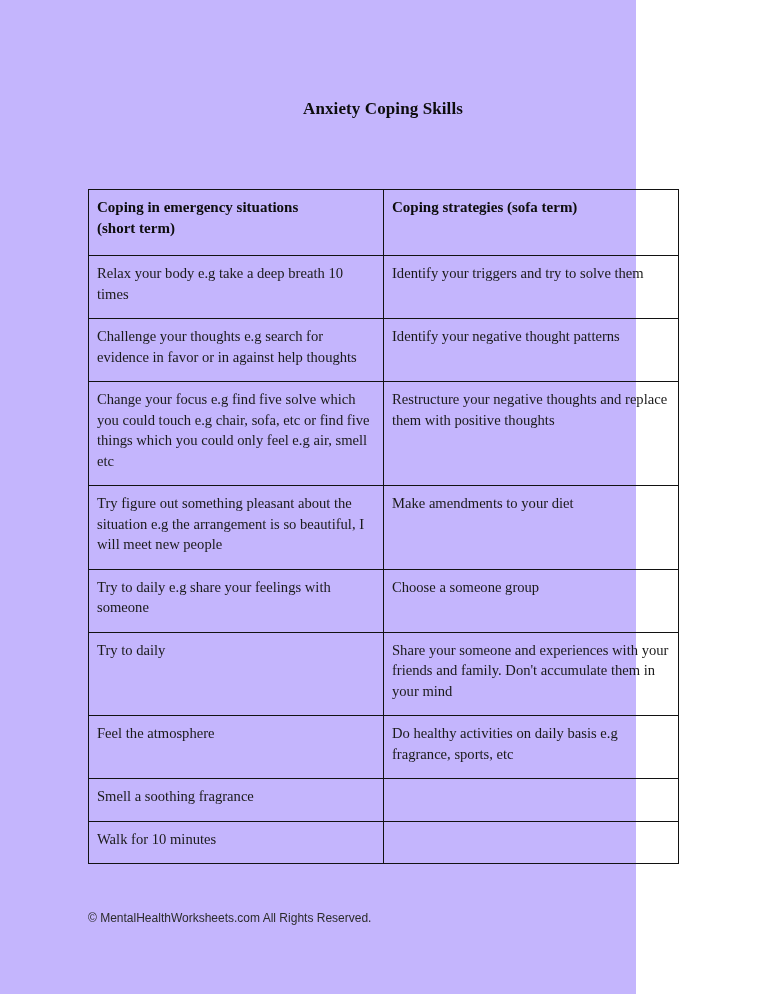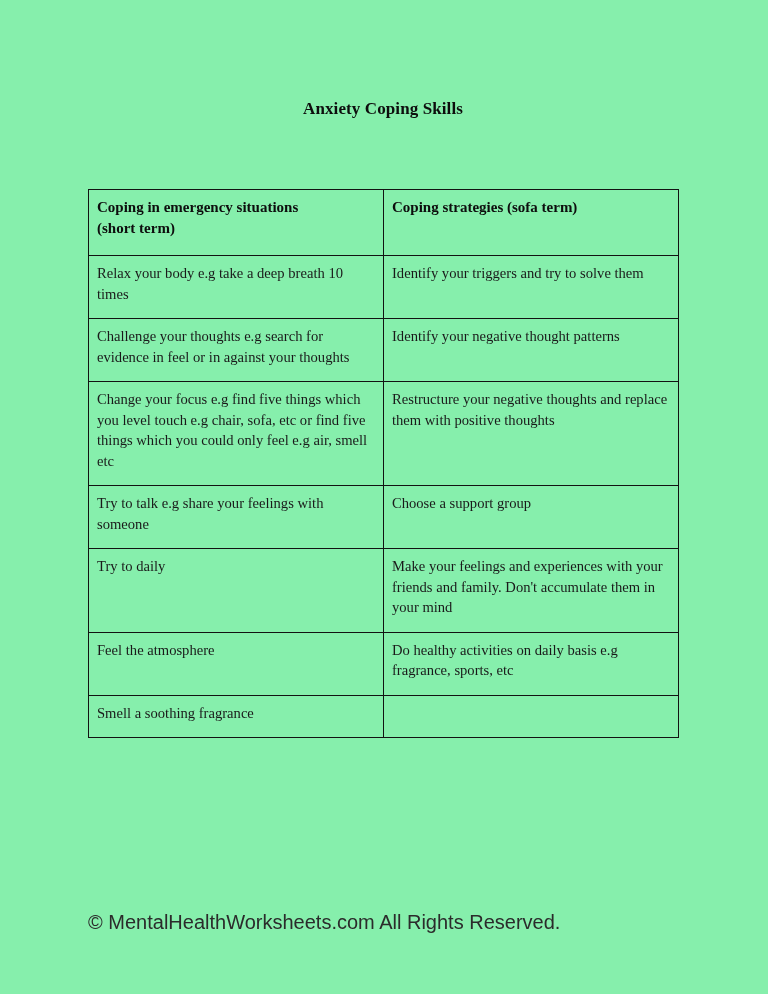--- a/index.html
+++ b/index.html
@@ -13,23 +13,23 @@
     height: 994px;
     position: relative;
     font-family: "Liberation Serif", serif;
     color: #151515;
     overflow: hidden;
   }
   .page {
     position: absolute;
     left: 0;
     top: 0;
-    width: 768px;
+    width: 636px;
     height: 994px;
-    background: #86efac;
+    background: #c4b5fd;
   }
   .doc-title {
     position: absolute;
     left: 88px;
     top: 88px;
     width: 590px;
     text-align: center;
     font-family: "Liberation Serif", serif;
     font-weight: bold;
     font-size: 17px;
@@ -77,21 +77,21 @@
     padding-bottom: 16px;
   }
   .skills-table td.empty-cell {
     color: transparent;
   }
   .footer {
     position: absolute;
     left: 88px;
     top: 911px;
     font-family: "Liberation Sans", sans-serif;
-    font-size: 20px;
+    font-size: 12px;
     color: #2b2b2b;
     white-space: nowrap;
   }
   .footer .copy-mark {
     font-family: "Liberation Sans", sans-serif;
   }
 </style>
 </head>
 <body>
 
@@ -113,41 +113,49 @@
         </th>
         <th>Coping strategies (sofa term)</th>
       </tr>
     </thead>
     <tbody>
       <tr>
         <td>Relax your body e.g take a deep breath 10 times</td>
         <td>Identify your triggers and try to solve them</td>
       </tr>
       <tr>
-        <td>Challenge your thoughts e.g search for evidence in feel or in against your thoughts</td>
+        <td>Challenge your thoughts e.g search for evidence in favor or in against help thoughts</td>
         <td>Identify your negative thought patterns</td>
       </tr>
       <tr>
-        <td>Change your focus e.g find five things which you level touch e.g chair, sofa, etc or find five things which you could only feel e.g air, smell etc</td>
+        <td>Change your focus e.g find five solve which you could touch e.g chair, sofa, etc or find five things which you could only feel e.g air, smell etc</td>
         <td>Restructure your negative thoughts and replace them with positive thoughts</td>
       </tr>
       <tr>
-        <td>Try to talk e.g share your feelings with someone</td>
-        <td>Choose a support group</td>
+        <td>Try figure out something pleasant about the situation e.g the arrangement is so beautiful, I will meet new people</td>
+        <td>Make amendments to your diet</td>
+      </tr>
+      <tr>
+        <td>Try to daily e.g share your feelings with someone</td>
+        <td>Choose a someone group</td>
       </tr>
       <tr>
         <td>Try to daily</td>
-        <td>Make your feelings and experiences with your friends and family. Don't accumulate them in your mind</td>
+        <td>Share your someone and experiences with your friends and family. Don't accumulate them in your mind</td>
       </tr>
       <tr>
         <td>Feel the atmosphere</td>
         <td>Do healthy activities on daily basis e.g fragrance, sports, etc</td>
       </tr>
       <tr>
         <td>Smell a soothing fragrance</td>
+        <td class="empty-cell">&nbsp;</td>
+      </tr>
+      <tr>
+        <td>Walk for 10 minutes</td>
         <td class="empty-cell">&nbsp;</td>
       </tr>
     </tbody>
   </table>
 
   <div class="footer">
     <span class="copy-mark">©</span>
     <span>MentalHealthWorksheets.com All Rights Reserved.</span>
   </div>
 

